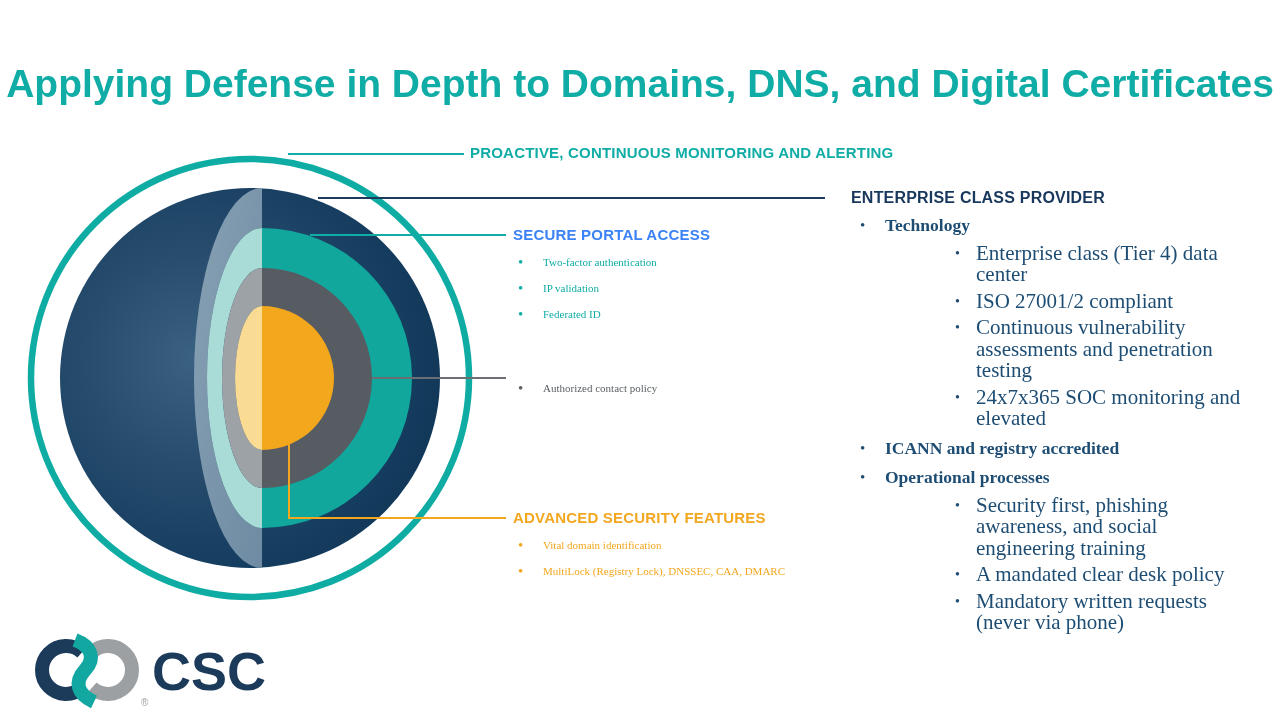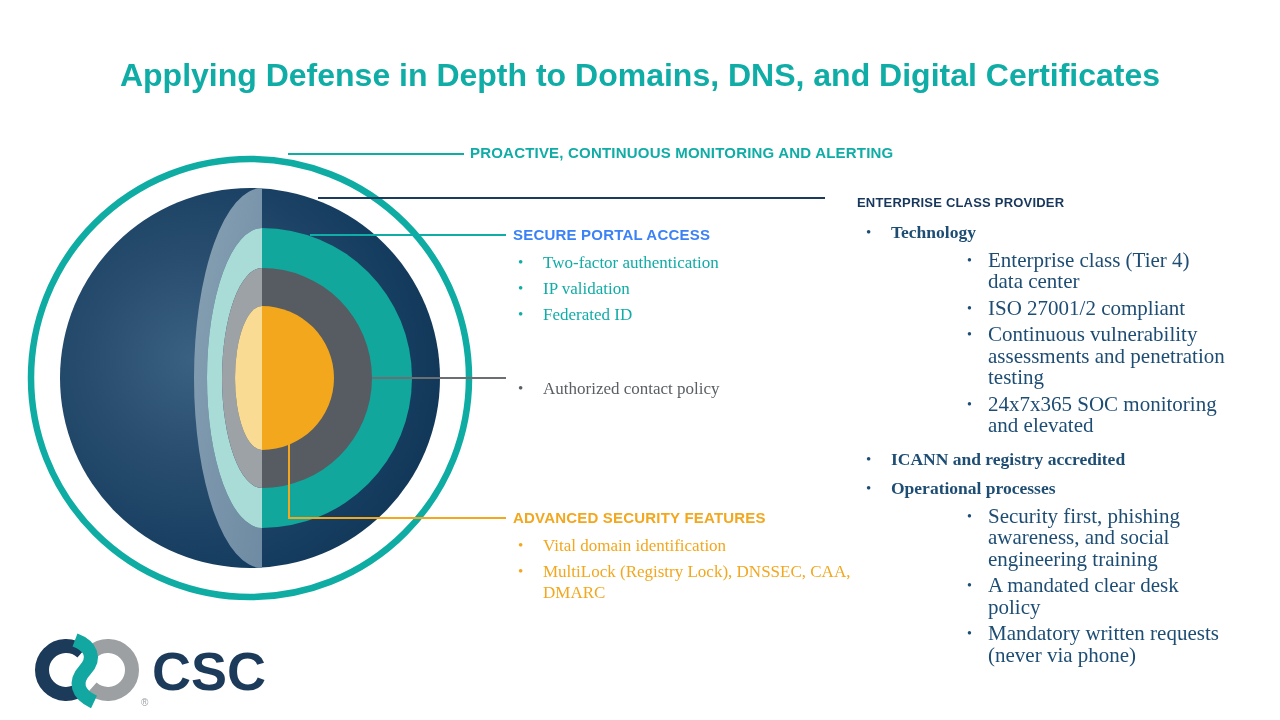--- a/index.html
+++ b/index.html
@@ -1,52 +1,52 @@
 <!DOCTYPE html>
 <html><head>
 <meta charset="utf-8">
 <style>
   html,body{margin:0;padding:0;background:#ffffff;}
   #slide{position:relative;width:1280px;height:720px;background:#ffffff;overflow:hidden;
          font-family:"Liberation Sans",sans-serif;}
   
   #page-title{position:absolute;left:0;right:0;top:36px;text-align:center;
-      font-size:32px;font-weight:700;color:#10ACA6;letter-spacing:0px;}
+      font-size:39px;font-weight:700;color:#10ACA6;letter-spacing:0px;}
   
   #sphere-svg{position:absolute;left:25px;top:140px;}
   
   .cline{position:absolute;height:2px;}
   #line-monitoring{left:288px;top:153px;width:176px;background:#10ACA6;}
   #line-enterprise{left:318px;top:197px;width:507px;background:#1C3A5C;}
   #line-secure{left:310px;top:234px;width:196px;background:#10ACA6;}
   #line-control{left:372px;top:377px;width:134px;background:#6B6F73;}
   #line-advanced-v{left:288px;top:444px;width:2px;height:75px;background:#F2A71E;}
   #line-advanced-h{left:288px;top:517px;width:218px;background:#F2A71E;}
   
   .callout{position:absolute;}
   .callout h2{margin:0;font-size:15px;font-weight:700;letter-spacing:.2px;}
   .callout ul{list-style:none;margin:9px 0 0 0;padding:0;
-      font-family:"Liberation Serif",serif;font-size:17px;line-height:21px;}
+      font-family:"Liberation Serif",serif;font-size:11px;line-height:21px;}
   .callout li{position:relative;padding-left:30px;margin-bottom:5px;}
   .callout li::before{content:"\2022";position:absolute;left:5px;top:0;font-size:15px;}
   #callout-monitoring{left:470px;top:144px;}
   #callout-monitoring h2{color:#10ACA6;}
   #callout-secure{left:513px;top:226px;width:330px;}
   #callout-secure h2{color:#3b82f6;}
   #callout-secure ul{color:#10ACA6;}
   #callout-control{left:513px;top:369px;width:330px;}
   #callout-control h2{color:#6B6F73;}
   #callout-control ul{color:#5A5F63;}
   #callout-advanced{left:513px;top:509px;width:345px;}
   #callout-advanced h2{color:#F2A71E;}
   #callout-advanced ul{color:#F2A71E;}
   
   #enterprise{position:absolute;left:851px;top:189px;width:402px;}
-  #enterprise h2{margin:6px;font-size:13px;font-weight:700;color:#17375C;letter-spacing:.2px;}
-  #enterprise ul{list-style:none;margin:12px;padding:0;
+  #enterprise h2{margin:0;font-size:16px;font-weight:700;color:#17375C;letter-spacing:.2px;}
+  #enterprise ul{list-style:none;margin:6px;padding:0;
       font-family:"Liberation Serif",serif;color:#1E4D74;}
   ul.lvl1 > li{position:relative;padding-left:28px;margin-top:8px;
       font-size:17.5px;line-height:21.5px;font-weight:700;}
   ul.lvl1 > li::before{content:"\2022";position:absolute;left:3px;top:0;font-size:15px;font-weight:400;}
   ul.lvl2{margin-top:6px !important;}
   ul.lvl2 > li{position:relative;padding-left:85px;margin-bottom:5px;
       font-size:21px;line-height:21.5px;font-weight:400;}
   ul.lvl2 > li::before{content:"\2022";position:absolute;left:64px;top:0;font-size:14px;}
   
   #logo-svg{position:absolute;left:28px;top:630px;}

